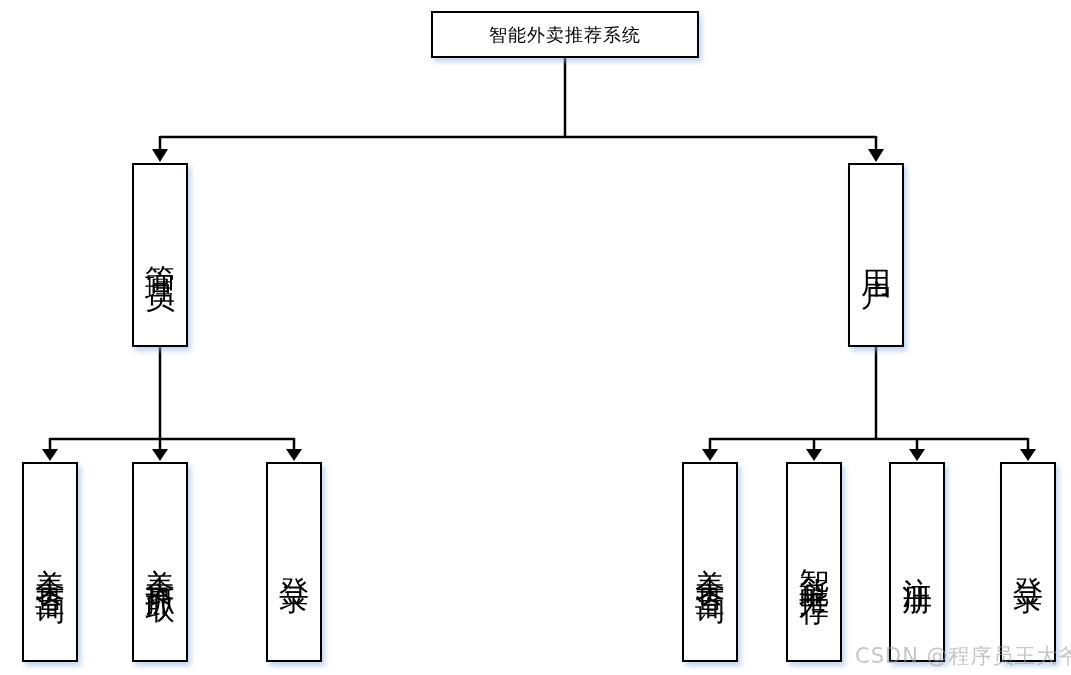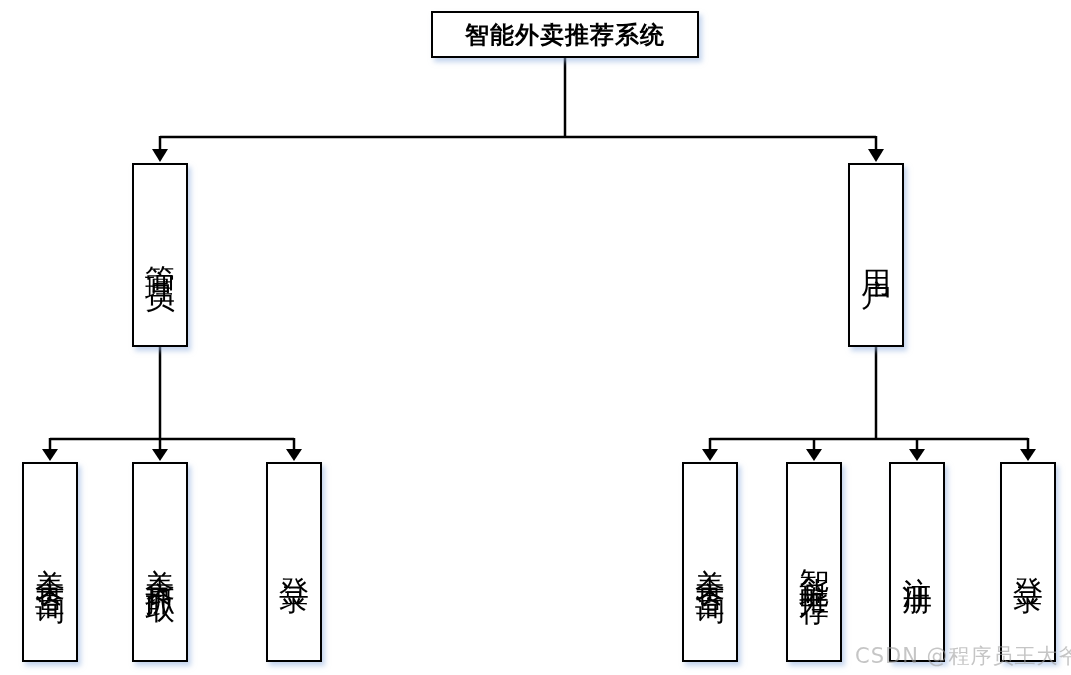--- a/index.html
+++ b/index.html
@@ -21,24 +21,23 @@
     box-sizing:border-box;
     background:#ffffff;
     border:2px solid #000000;
     display:flex;
     align-items:center;
     justify-content:center;
     color:#000000;
     box-shadow:3px 4px 5px rgba(150,178,224,0.55);
   }
   .node.root{
-    font-size:24px;
+    font-size:18px;
     letter-spacing:1px;
     white-space:nowrap;
-    font-weight:bold;
   }
   .vtext{
     writing-mode:vertical-rl;
     text-orientation:upright;
     letter-spacing:9px;
     line-height:1;
     font-size:30px;
   }
   .watermark{
     position:absolute;

